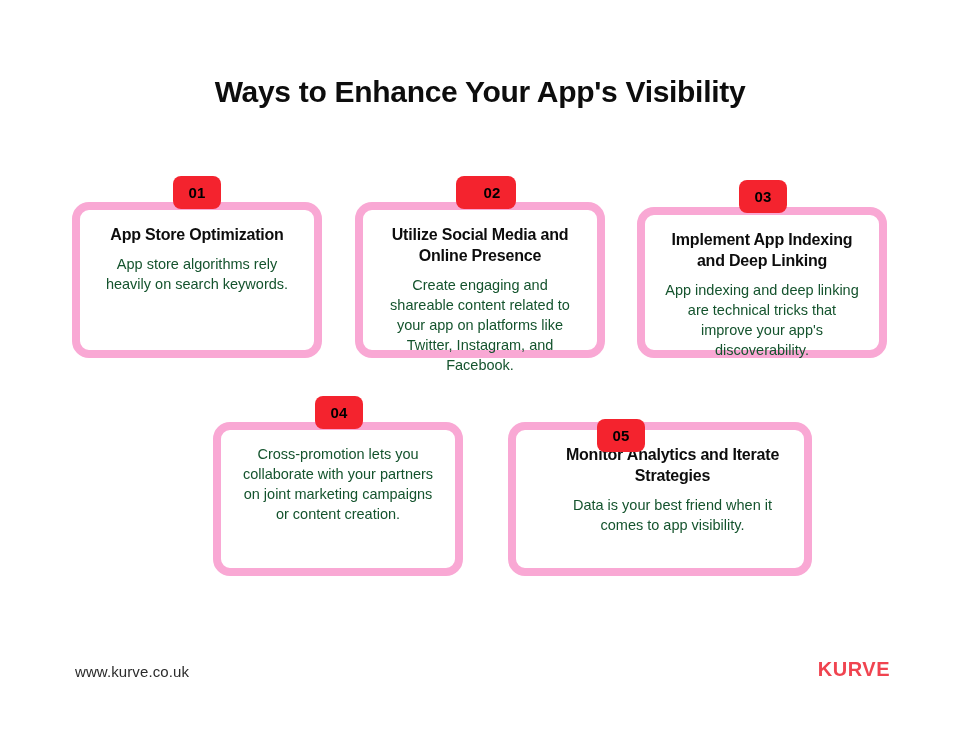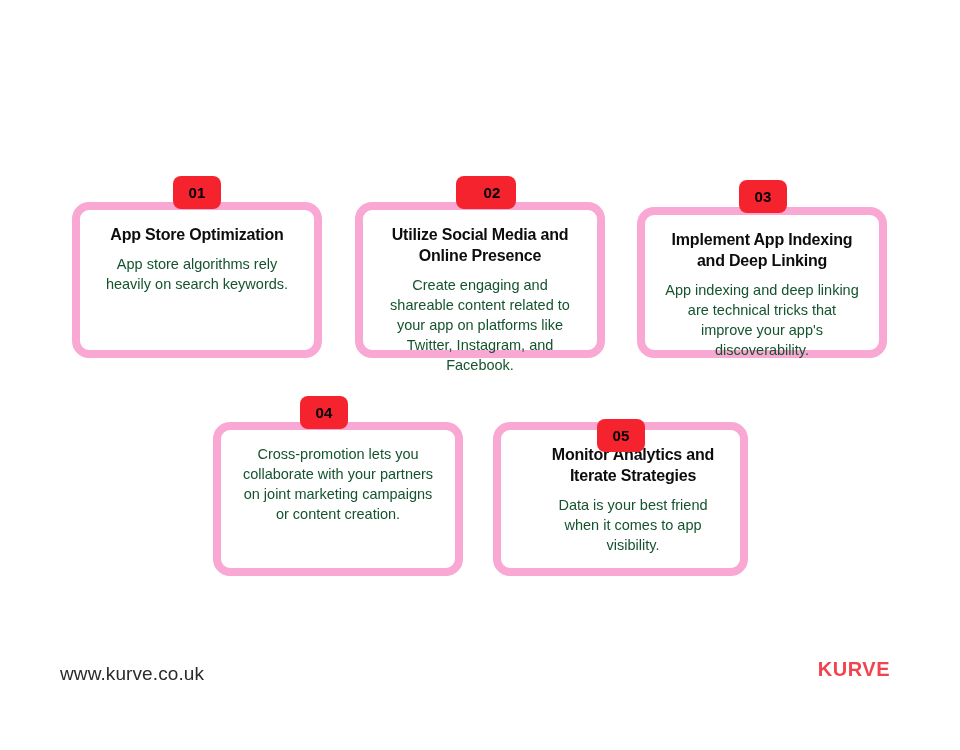--- a/index.html
+++ b/index.html
@@ -79,54 +79,55 @@
     letter-spacing: 0.2px;
     z-index: 5;
     text-align: right;
   }
 
   
   #card-1 { left: 72px;  top: 202px; width: 250px; height: 156px; }
   #card-2 { left: 355px; top: 202px; width: 250px; height: 156px; }
   #card-3 { left: 637px; top: 207px; width: 250px; height: 151px; }
   #card-4 { left: 213px; top: 422px; width: 250px; height: 154px; }
-  #card-5 { left: 493px; top: 422px; width: 255px; height: 154px; padding-left: 41px; }
+  #card-5 { left: 508px; top: 422px; width: 304px; height: 154px; padding-left: 41px; }
 
   #badge-1 { left: 173px; top: 176px; }
   #badge-2 { left: 456px; top: 176px; padding-left: 12px; }
   #badge-3 { left: 739px; top: 180px; }
-  #badge-4 { left: 300px; top: 396px; }
+  #badge-4 { left: 315px; top: 396px; }
   #badge-5 { left: 597px; top: 419px; }
 
   
   .footer-url {
     position: absolute;
-    left: 60px;
+    left: 75px;
     top: 663px;
-    font-size: 19px;
+    font-size: 15px;
     color: #2b2b2b;
     font-weight: normal;
     letter-spacing: 0.1px;
   }
 
   .footer-logo {
     position: absolute;
     right: 70px;
     top: 658px;
     font-size: 20px;
     font-weight: bold;
     color: #f04450;
     letter-spacing: 0.5px;
   }
 </style>
 </head>
 <body>
 
 <div class="page">
 
+  <div class="title">Ways to Enhance Your App's Visibility</div>
 
   <div class="badge" id="badge-1">01</div>
   <div class="card" id="card-1">
     <div class="card-title">App Store Optimization</div>
     <div class="card-body">App store algorithms rely heavily on search keywords.</div>
   </div>
 
   <div class="badge" id="badge-2">02</div>
   <div class="card" id="card-2">
     <div class="card-title">Utilize Social Media and Online Presence</div>

